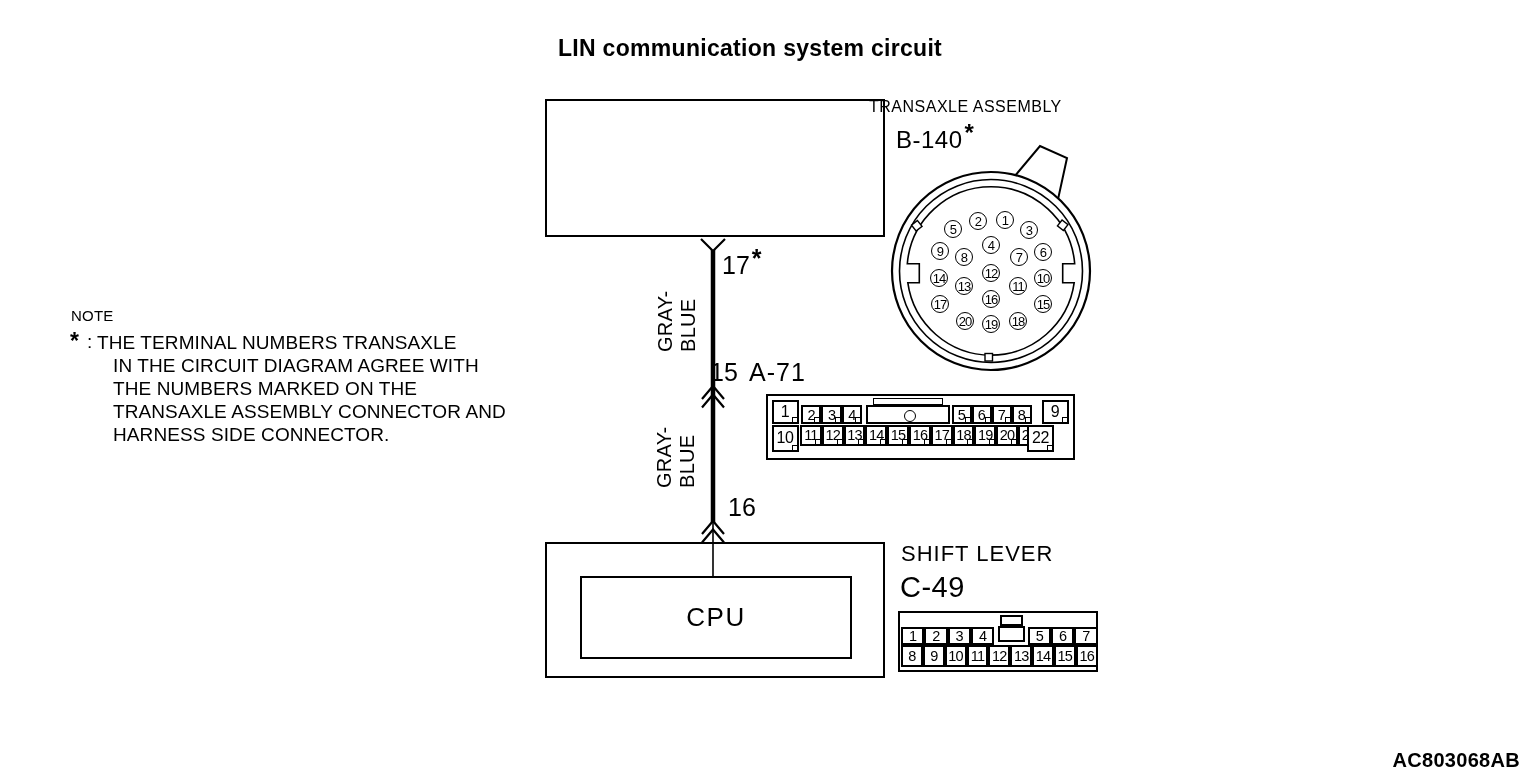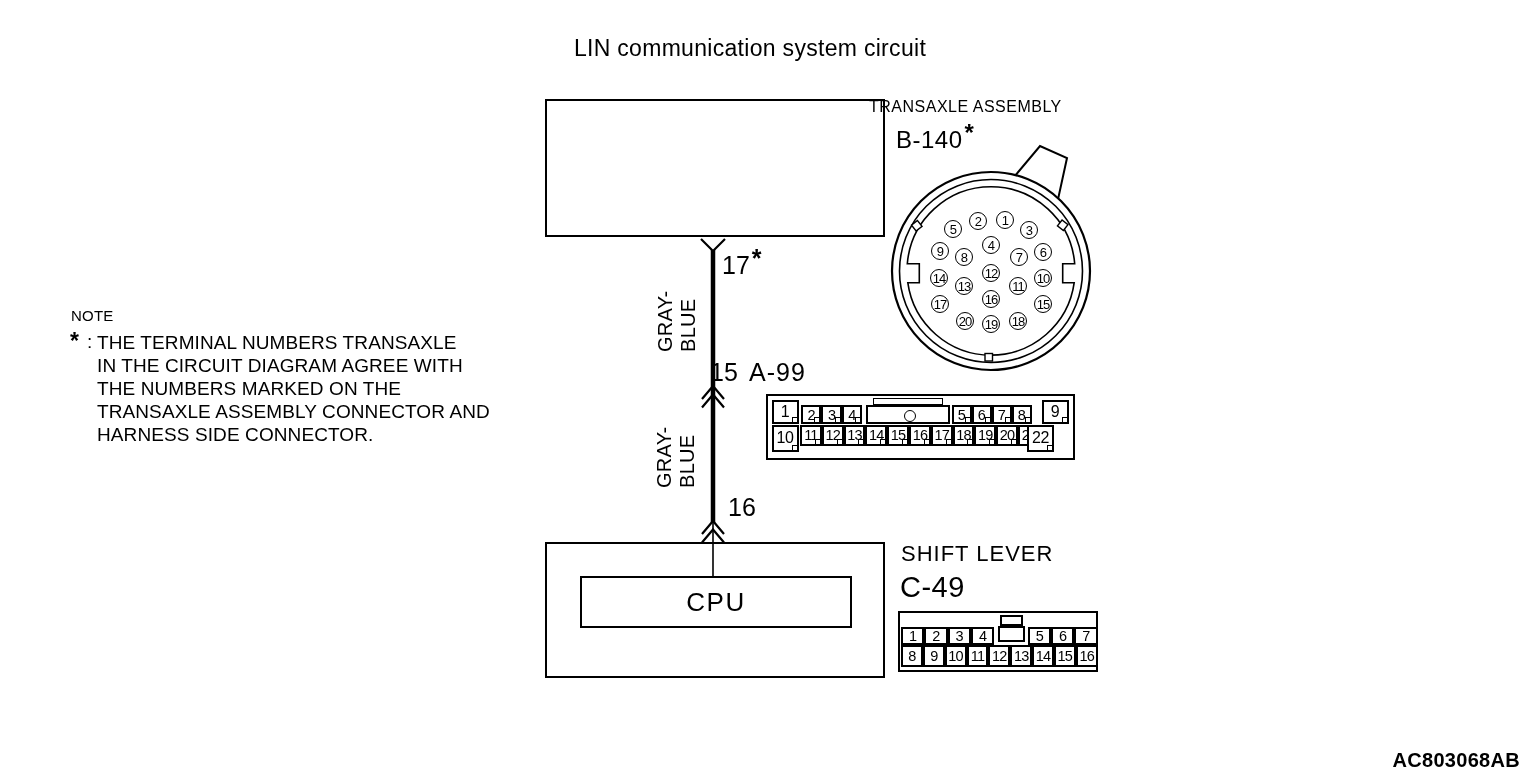--- a/index.html
+++ b/index.html
@@ -1,49 +1,49 @@
 <!DOCTYPE html>
 <html><head>
 <meta charset="utf-8">
 <style>
   html,body{margin:0;padding:0;background:#fff;}
   #canvas{position:relative;width:1533px;height:780px;background:#fff;overflow:hidden;
           font-family:"Liberation Sans", sans-serif;color:#000;}
   #wiresvg{position:absolute;left:0;top:0;width:1533px;height:780px;}
   .abs{position:absolute;line-height:1.05;white-space:nowrap;}
   .box{position:absolute;border:2px solid #000;background:transparent;box-sizing:border-box;}
-  #title{left:750px;top:36px;transform:translateX(-50%);font-size:23px;font-weight:normal;letter-spacing:0.3px;}
+  #title{left:750px;top:36px;transform:translateX(-50%);font-size:23px;font-weight:bold;letter-spacing:0.3px;}
   
   #note-heading{left:71px;top:308px;font-size:15px;letter-spacing:0.2px;}
   #note-marker{left:70px;top:329px;font-size:23px;font-weight:bold;}
   #note-colon{left:87px;top:332px;font-size:19px;}
   #note-lines{left:97px;top:331px;}
   .note-line{font-size:19px;letter-spacing:0.1px;line-height:23px;white-space:nowrap;}
-  .note-line.cont{margin-left:0;}
+  .note-line.cont{margin-left:16px;}
   
   #transaxle-name{left:869px;top:99px;font-size:16px;letter-spacing:0.5px;}
   #b120-row{left:896px;top:127px;font-size:24px;letter-spacing:0.5px;}
   .sup-star{font-weight:bold;position:relative;top:-7px;margin-left:2px;}
   
   #terminal-17{left:722px;top:252px;font-size:25px;}
   #terminal-15{left:710px;top:359px;font-size:25px;}
   #a54-id{left:749px;top:359px;font-size:25px;letter-spacing:1px;}
   #terminal-16{left:728px;top:494px;font-size:25px;}
   .wirecolor{position:absolute;width:90px;height:46px;transform:rotate(-90deg);
              font-size:20px;line-height:23px;text-align:left;letter-spacing:0.3px;}
   #wirecolor-top{left:632px;top:284px;}
   #wirecolor-bottom{left:631px;top:420px;}
   
   #shift-name{left:901px;top:542px;font-size:22px;letter-spacing:1px;}
   #c49-id{left:900px;top:572px;font-size:29px;letter-spacing:0.5px;}
   #diagram-code{right:13px;top:750px;font-size:20px;font-weight:bold;letter-spacing:0.3px;}
   
   #transaxle-box{left:545px;top:99px;width:340px;height:138px;}
   #shift-box{left:545px;top:542px;width:340px;height:136px;}
-  #cpu-box{left:580px;top:576px;width:272px;height:52px;display:flex;align-items:center;justify-content:center;
+  #cpu-box{left:580px;top:576px;width:272px;height:83px;display:flex;align-items:center;justify-content:center;
            font-size:26px;letter-spacing:1.5px;background:#fff;}
   
   #a54-outer{left:766px;top:394px;width:309px;height:66px;background:#fff;}
   #a54-bump{left:873px;top:398px;width:70px;height:7px;border:1.5px solid #000;background:#fff;box-sizing:border-box;}
   #a54-wide{left:866px;top:405px;width:84px;height:19px;border:2px solid #000;background:#fff;box-sizing:border-box;}
   #a54-keyhole{position:absolute;left:36px;top:2.5px;width:12px;height:12px;border:1.5px solid #000;border-radius:50%;box-sizing:border-box;}
   .cell{position:absolute;border:2px solid #000;background:#fff;box-sizing:border-box;
         display:flex;align-items:center;justify-content:center;
         font-size:14.5px;letter-spacing:-0.8px;font-family:"Liberation Sans",sans-serif;}
   .cell.big{font-size:16px;letter-spacing:-0.5px;}
@@ -101,21 +101,21 @@
   <div class="box" id="transaxle-box"></div>
   <div class="abs" id="transaxle-name">TRANSAXLE ASSEMBLY</div>
   <div class="abs" id="b120-row"><span>B-140</span><span class="sup-star">*</span></div>
 
   <div class="abs" id="terminal-17"><span>17</span><span class="sup-star">*</span></div>
   <div class="wirecolor" id="wirecolor-top">
     <div>GRAY-</div>
     <div>BLUE</div>
   </div>
   <div class="abs" id="terminal-15">15</div>
-  <div class="abs" id="a54-id">A-99</div>
+  <div class="abs" id="a54-id">A-71</div>
   <div class="wirecolor" id="wirecolor-bottom">
     <div>GRAY-</div>
     <div>BLUE</div>
   </div>
   <div class="abs" id="terminal-16">16</div>
 
   <div class="box" id="a54-outer"></div>
   <div class="abs" id="a54-bump"></div>
   <div class="abs" id="a54-wide">
       <div id="a54-keyhole"></div>

